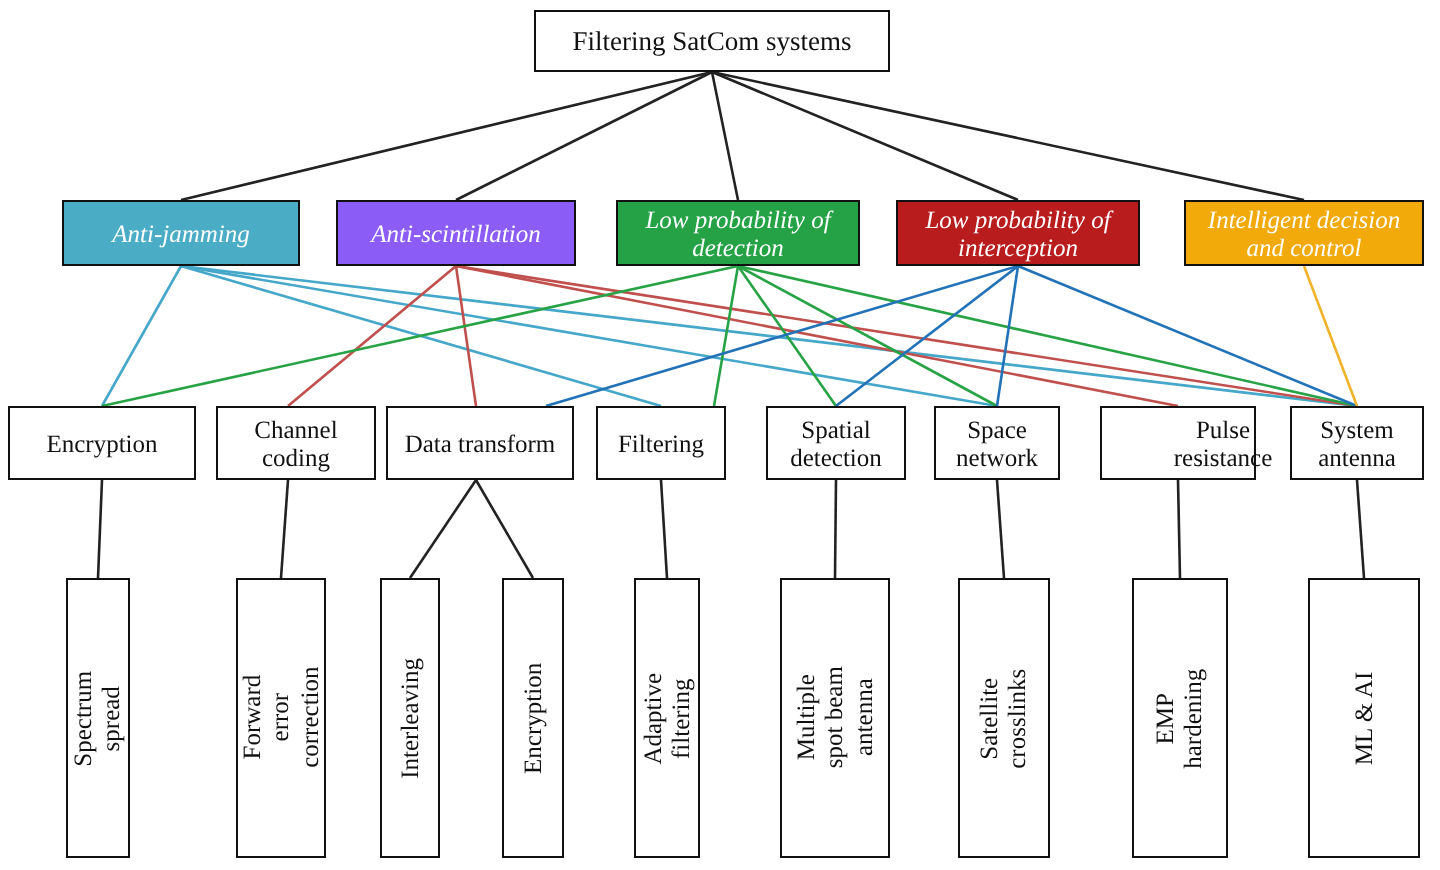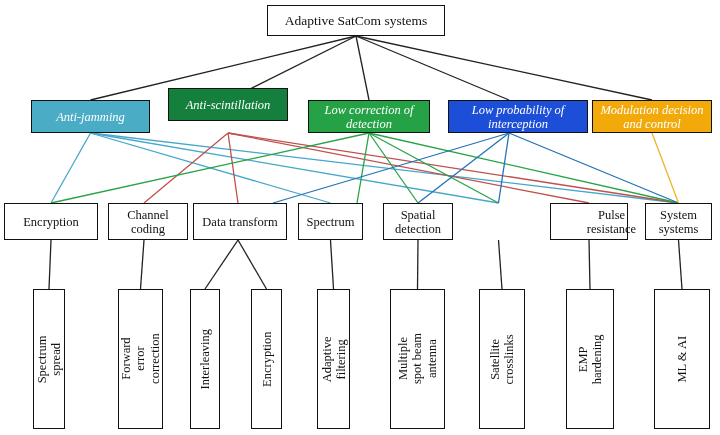--- a/index.html
+++ b/index.html
@@ -54,59 +54,62 @@
       <line x1="238" y1="240" x2="205" y2="289" stroke="#222222" stroke-width="1.3"></line>
       <line x1="238" y1="240" x2="266.5" y2="289" stroke="#222222" stroke-width="1.3"></line>
       <line x1="330.5" y1="240" x2="333.5" y2="289" stroke="#222222" stroke-width="1.3"></line>
       <line x1="418" y1="240" x2="417.5" y2="289" stroke="#222222" stroke-width="1.3"></line>
       <line x1="498.5" y1="240" x2="502" y2="289" stroke="#222222" stroke-width="1.3"></line>
       <line x1="589" y1="240" x2="590" y2="289" stroke="#222222" stroke-width="1.3"></line>
       <line x1="678.5" y1="240" x2="682" y2="289" stroke="#222222" stroke-width="1.3"></line>
     </svg>
 
   <div class="box lvl1" style="left:267px;top:5px;width:178px;height:31px;">
-    <span>Adaptive SatCom systems</span>
+    <span>Filtering SatCom systems</span>
   </div>
 
   <div class="box lvl2" style="left: 31px; top: 100px; width: 119px; height: 33px; background: rgb(75, 172, 198);">
     <span>Anti-jamming</span>
   </div>
-  <div class="box lvl2" style="left: 168px; top: 88px; width: 120px; height: 33px; background: #15803d;">
+  <div class="box lvl2" style="left: 168px; top: 100px; width: 120px; height: 33px; background: #8b5cf6;">
     <span>Anti-scintillation</span>
   </div>
   <div class="box lvl2" style="left: 308px; top: 100px; width: 122px; height: 33px; background: rgb(37, 162, 69);">
-    <span>Low correction of detection</span>
+    <span>Low probability of detection</span>
   </div>
-  <div class="box lvl2" style="left: 448px; top: 100px; width: 140px; height: 33px; background: #1d4ed8;">
+  <div class="box lvl2" style="left: 448px; top: 100px; width: 122px; height: 33px; background: #b91c1c;">
     <span>Low probability of interception</span>
   </div>
   <div class="box lvl2" style="left: 592px; top: 100px; width: 120px; height: 33px; background: rgb(242, 169, 10);">
-    <span>Modulation decision and control</span>
+    <span>Intelligent decision and control</span>
   </div>
 
   <div class="box" style="left:4px;top:203px;width:94px;height:37px;">
     <span>Encryption</span>
   </div>
   <div class="box" style="left:108px;top:203px;width:80px;height:37px;">
     <span>Channel coding</span>
   </div>
   <div class="box" style="left:193px;top:203px;width:94px;height:37px;">
     <span>Data transform</span>
   </div>
   <div class="box" style="left:298px;top:203px;width:65px;height:37px;">
-    <span>Spectrum</span>
+    <span>Filtering</span>
   </div>
   <div class="box" style="left:383px;top:203px;width:70px;height:37px;">
     <span>Spatial detection</span>
+  </div>
+  <div class="box" style="left:467px;top:203px;width:63px;height:37px;">
+    <span>Space network</span>
   </div>
   <div class="box" style="left:550px;top:203px;width:78px;height:37px;padding-left:47px;">
     <span>Pulse resistance</span>
   </div>
   <div class="box" style="left:645px;top:203px;width:67px;height:37px;">
-    <span>System systems</span>
+    <span>System antenna</span>
   </div>
 
   <div class="box vbox" style="left:33px;top:289px;width:32px;height:140px;">
     <span class="vtext">Spectrum spread</span>
   </div>
   <div class="box vbox" style="left:118px;top:289px;width:45px;height:140px;">
     <span class="vtext">Forward error correction</span>
   </div>
   <div class="box vbox" style="left:190px;top:289px;width:30px;height:140px;">
     <span class="vtext">Interleaving</span>

